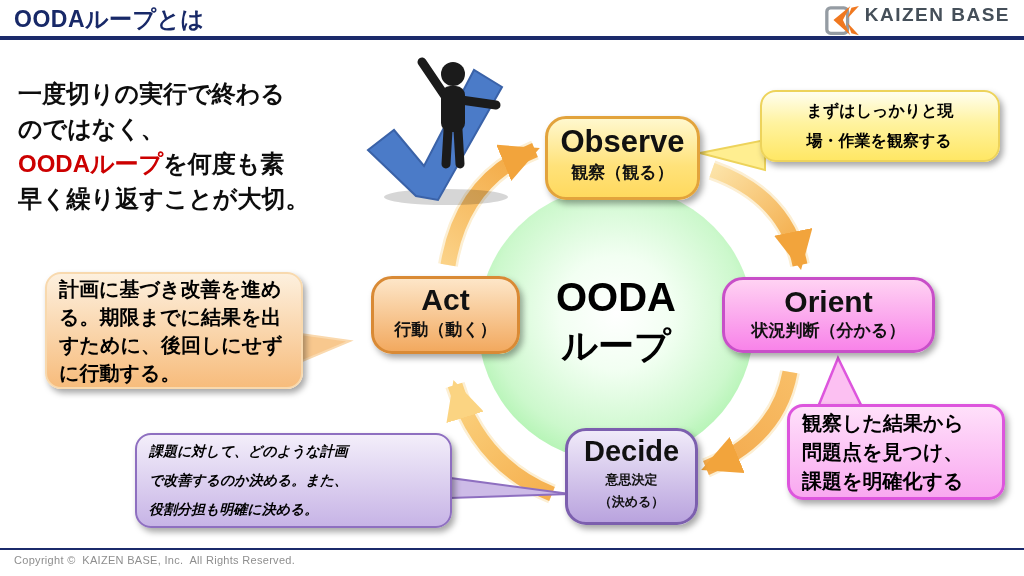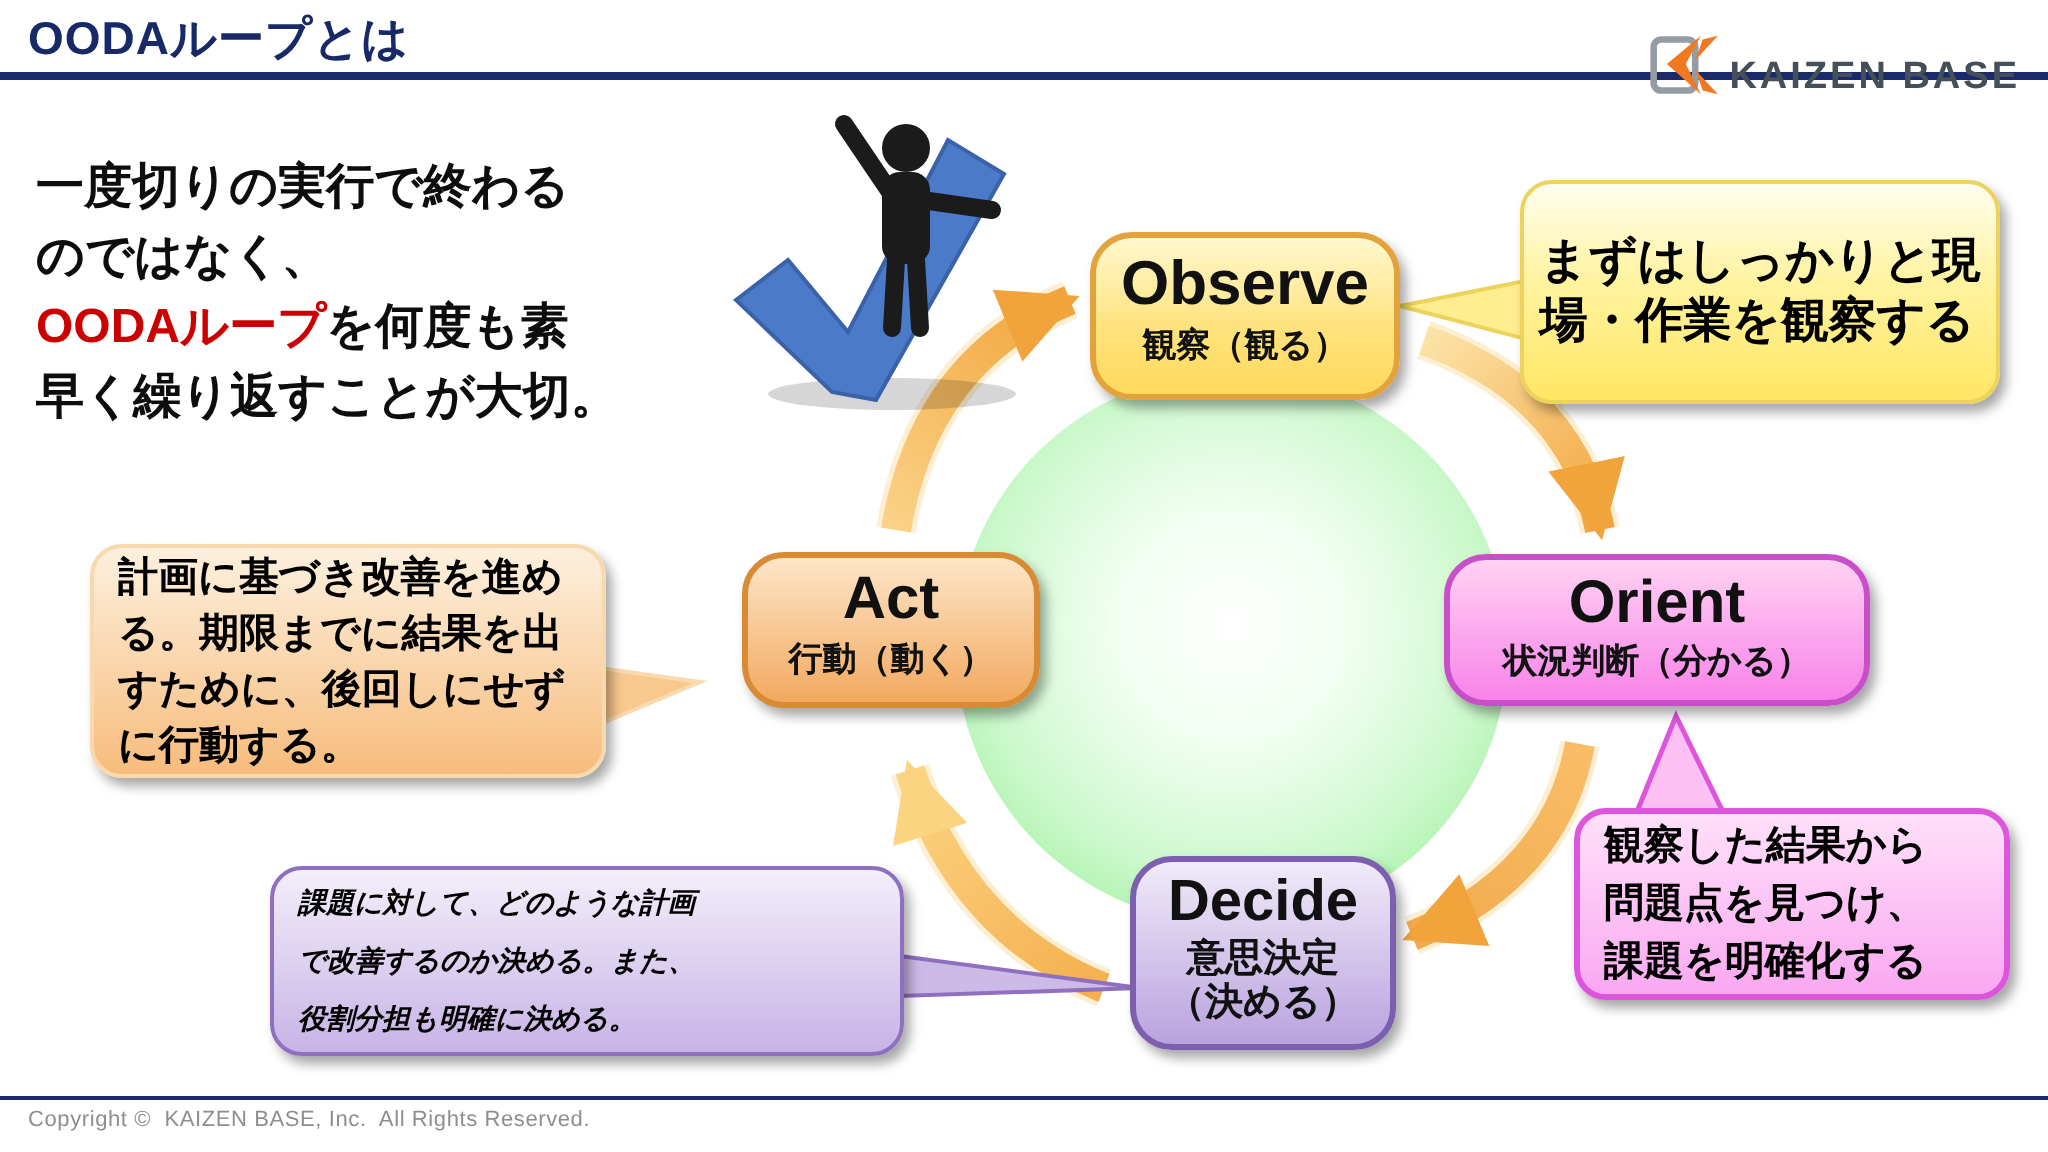--- a/index.html
+++ b/index.html
@@ -4,21 +4,21 @@
 <style>
   html,body{margin:0;padding:0;background:#fff;}
   body{width:1024px;height:576px;position:relative;overflow:hidden;
        font-family:"Liberation Sans","DejaVu Sans",sans-serif;}
   .slide{position:absolute;inset:0;width:1024px;height:576px;background:#ffffff;}
 
   
   .page-title{position:absolute;left:14px;top:4px;font-size:23px;font-weight:bold;
               color:#182968;letter-spacing:.5px;}
   .top-rule{position:absolute;left:0;top:36px;width:1024px;height:4px;background:#1b2a6b;}
-  .logo{position:absolute;top:4px;right:14px;display:flex;align-items:flex-end;gap:5px;margin-top:12px;}
+  .logo{position:absolute;top:4px;right:14px;display:flex;align-items:flex-start;gap:5px;}
   .logo-text{font-size:19px;font-weight:bold;color:#454f59;letter-spacing:1.5px;}
 
   
   .bottom-rule{position:absolute;left:0;top:548px;width:1024px;height:2px;background:#1b2a6b;}
   .copyright{position:absolute;left:14px;top:554px;font-size:11px;color:#8e8e8e;
              white-space:pre;letter-spacing:.3px;}
 
   
   .intro{position:absolute;left:18px;top:76px;width:365px;font-size:24px;font-weight:bold;
          line-height:35px;color:#0d0d0d;white-space:pre-line;}
@@ -44,33 +44,33 @@
     background:linear-gradient(180deg,#fff8ce 0%,#ffe27a 60%,#ffd95e 100%);}
   .node-observe .en{font-size:31px;line-height:40px;margin-top:3px;}
   .node-observe .jp{font-size:17px;line-height:22px;}
   .node-orient{left:722px;top:277px;width:213px;height:76px;border:3px solid #c84fc8;
     background:linear-gradient(180deg,#ffd2f3 0%,#f883e9 100%);}
   .node-orient .en{font-size:30px;line-height:37px;margin-top:3px;}
   .node-orient .jp{font-size:17px;line-height:22px;}
   .node-decide{left:565px;top:428px;width:133px;height:97px;border:3px solid #7c5fae;
     background:linear-gradient(180deg,#f0eaf9 0%,#b9a3de 100%);}
   .node-decide .en{font-size:29px;line-height:36px;margin-top:2px;}
-  .node-decide .jp{font-size:19px;line-height:22px;}
+  .node-decide .jp{font-size:13px;line-height:22px;}
   .node-act{left:347px;top:276px;width:149px;height:78px;border:3px solid #d98a35;
     background:linear-gradient(180deg,#fde6c8 0%,#f2a95f 100%);margin-left:24px;}
   .node-act .en{font-size:30px;line-height:38px;margin-top:2px;}
   .node-act .jp{font-size:17px;line-height:22px;}
 
   
   .callout{position:absolute;box-sizing:border-box;border-radius:16px;font-weight:bold;color:#000;
            white-space:pre-line;display:flex;align-items:center;
            box-shadow:3px 4px 6px rgba(0,0,0,.35);}
-  .callout-observe{left:760px;top:90px;width:240px;height:112px;border:2px solid #edd35b;
+  .callout-observe{left:760px;top:90px;width:240px;height:72px;border:2px solid #edd35b;
     background:linear-gradient(180deg,#fffeef 0%,#fff3a0 45%,#ffe765 100%);
-    font-size:24px;line-height:30px;justify-content:center;}
+    font-size:16px;line-height:30px;justify-content:center;}
   .callout-orient{left:787px;top:404px;width:218px;height:96px;border:3px solid #dd55dd;
     background:linear-gradient(180deg,#ffe0fa 0%,#f9a8f0 100%);
     font-size:20px;line-height:29px;padding-left:12px;}
   .callout-decide{left:135px;top:433px;width:317px;height:95px;border:2.5px solid #8e6fc0;
     background:linear-gradient(180deg,#f3eefa 0%,#c7b4e6 100%);
     font-size:14px;line-height:29px;padding-left:12px;font-style:italic;}
   .callout-act{left:45px;top:272px;width:258px;height:117px;border:2px solid #f8d9ae;
     background:linear-gradient(180deg,#fdf0de 0%,#f7bc7c 100%);
     font-size:20px;line-height:28px;padding-left:12px;}
 </style>
@@ -90,20 +90,24 @@
     </svg>
     <span class="logo-text">KAIZEN BASE</span>
   </div>
 
   <div class="intro"><span>一度切りの実行で終わる
 のではなく、
 </span><span class="red">OODAループ</span><span>を何度も素
 早く繰り返すことが大切。</span></div>
 
   <div class="loop-circle"></div>
+  <div class="loop-title">
+    <div class="en">OODA</div>
+    <div class="jp">ループ</div>
+  </div>
 
   <svg class="overlay" width="1024" height="576" viewBox="0 0 1024 576">
     <defs>
       <linearGradient id="g1" gradientUnits="userSpaceOnUse" x1="448" y1="265" x2="535" y2="150">
         <stop offset="0" stop-color="#fbd287"></stop>
           <stop offset="1" stop-color="#f2a43c"></stop>
       </linearGradient>
       <linearGradient id="g2" gradientUnits="userSpaceOnUse" x1="712" y1="170" x2="800" y2="265">
         <stop offset="0" stop-color="#fce3a8"></stop>
           <stop offset="1" stop-color="#f2a43c"></stop>

